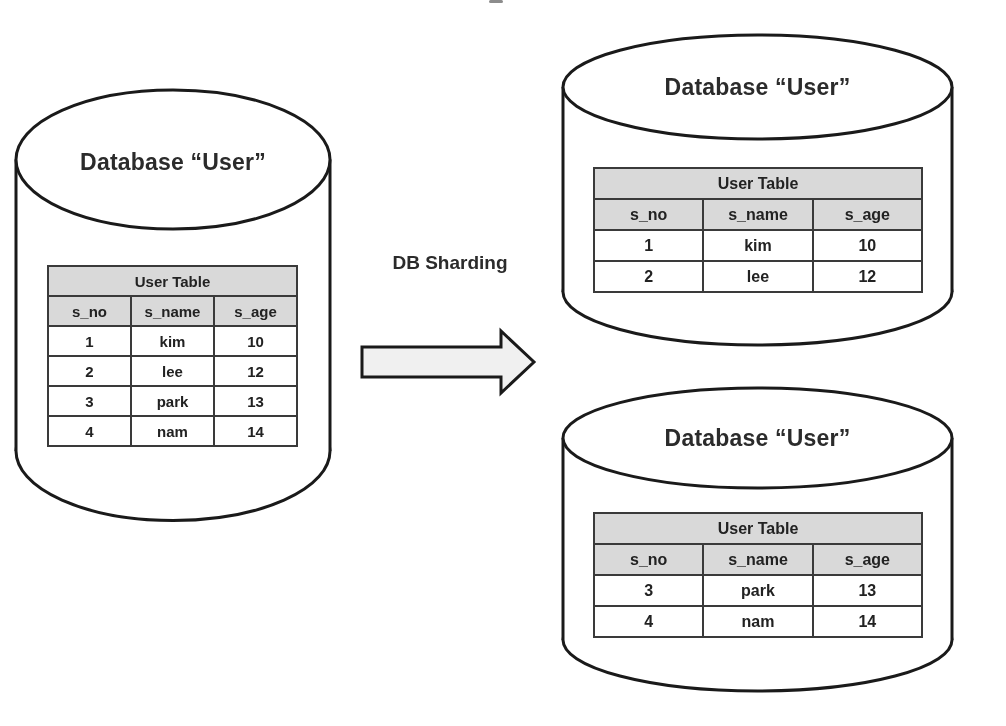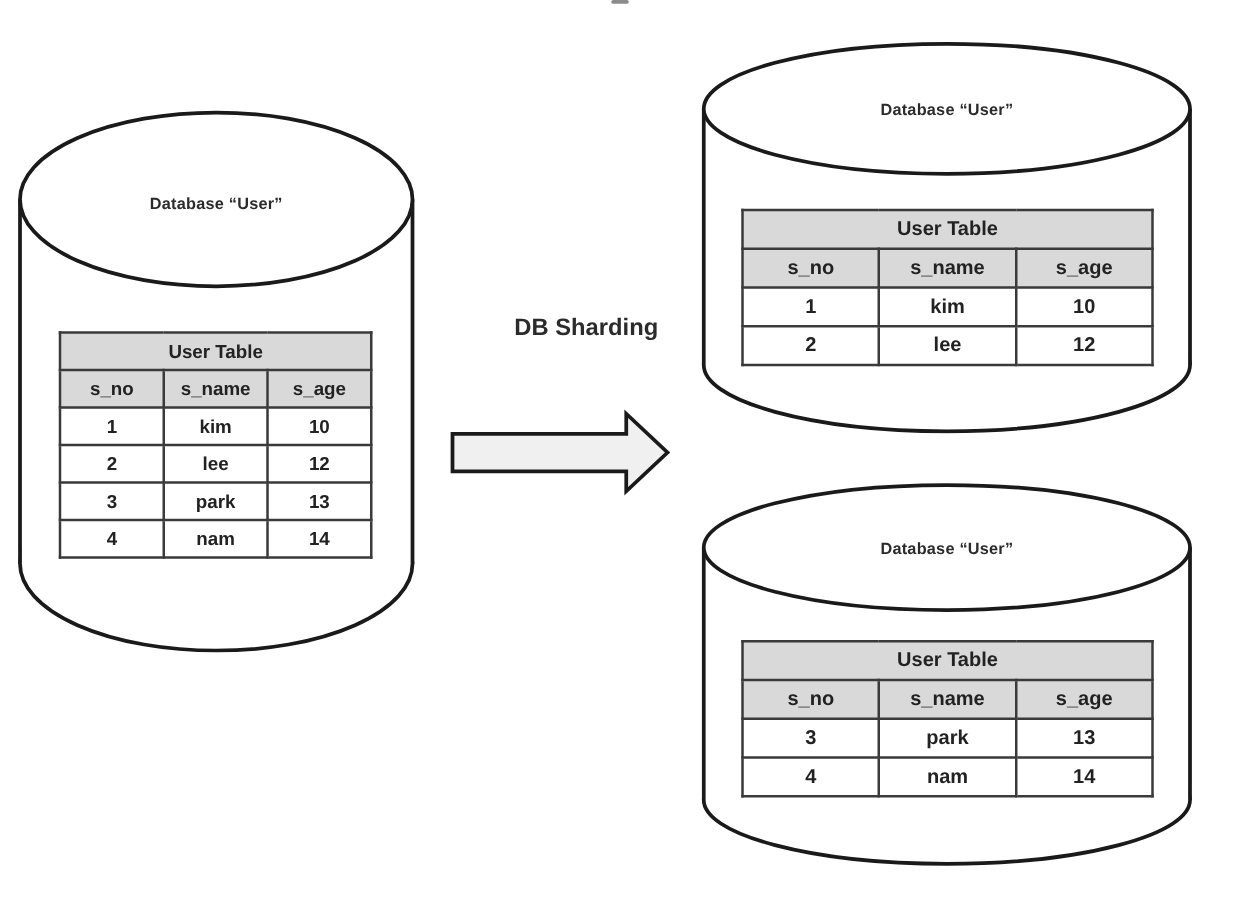--- a/index.html
+++ b/index.html
@@ -25,29 +25,29 @@
     width: 14px; height: 3px;
     background: #8c8c8c;
     border-radius: 2px;
   }
 
   .db-label {
     position: absolute;
     display: flex;
     align-items: center;
     justify-content: center;
-    font-size: 13px;
+    font-size: 23px;
     font-weight: 700;
     color: #2b2b2b;
     letter-spacing: 0.2px;
   }
 
   .arrow-label {
     position: absolute;
-    left: 371px; top: 252px;
+    left: 352px; top: 252px;
     width: 196px;
     text-align: center;
     font-size: 19px;
     font-weight: 600;
     color: #2b2b2b;
   }
 
   table.user-table {
     position: absolute;
     border-collapse: collapse;

